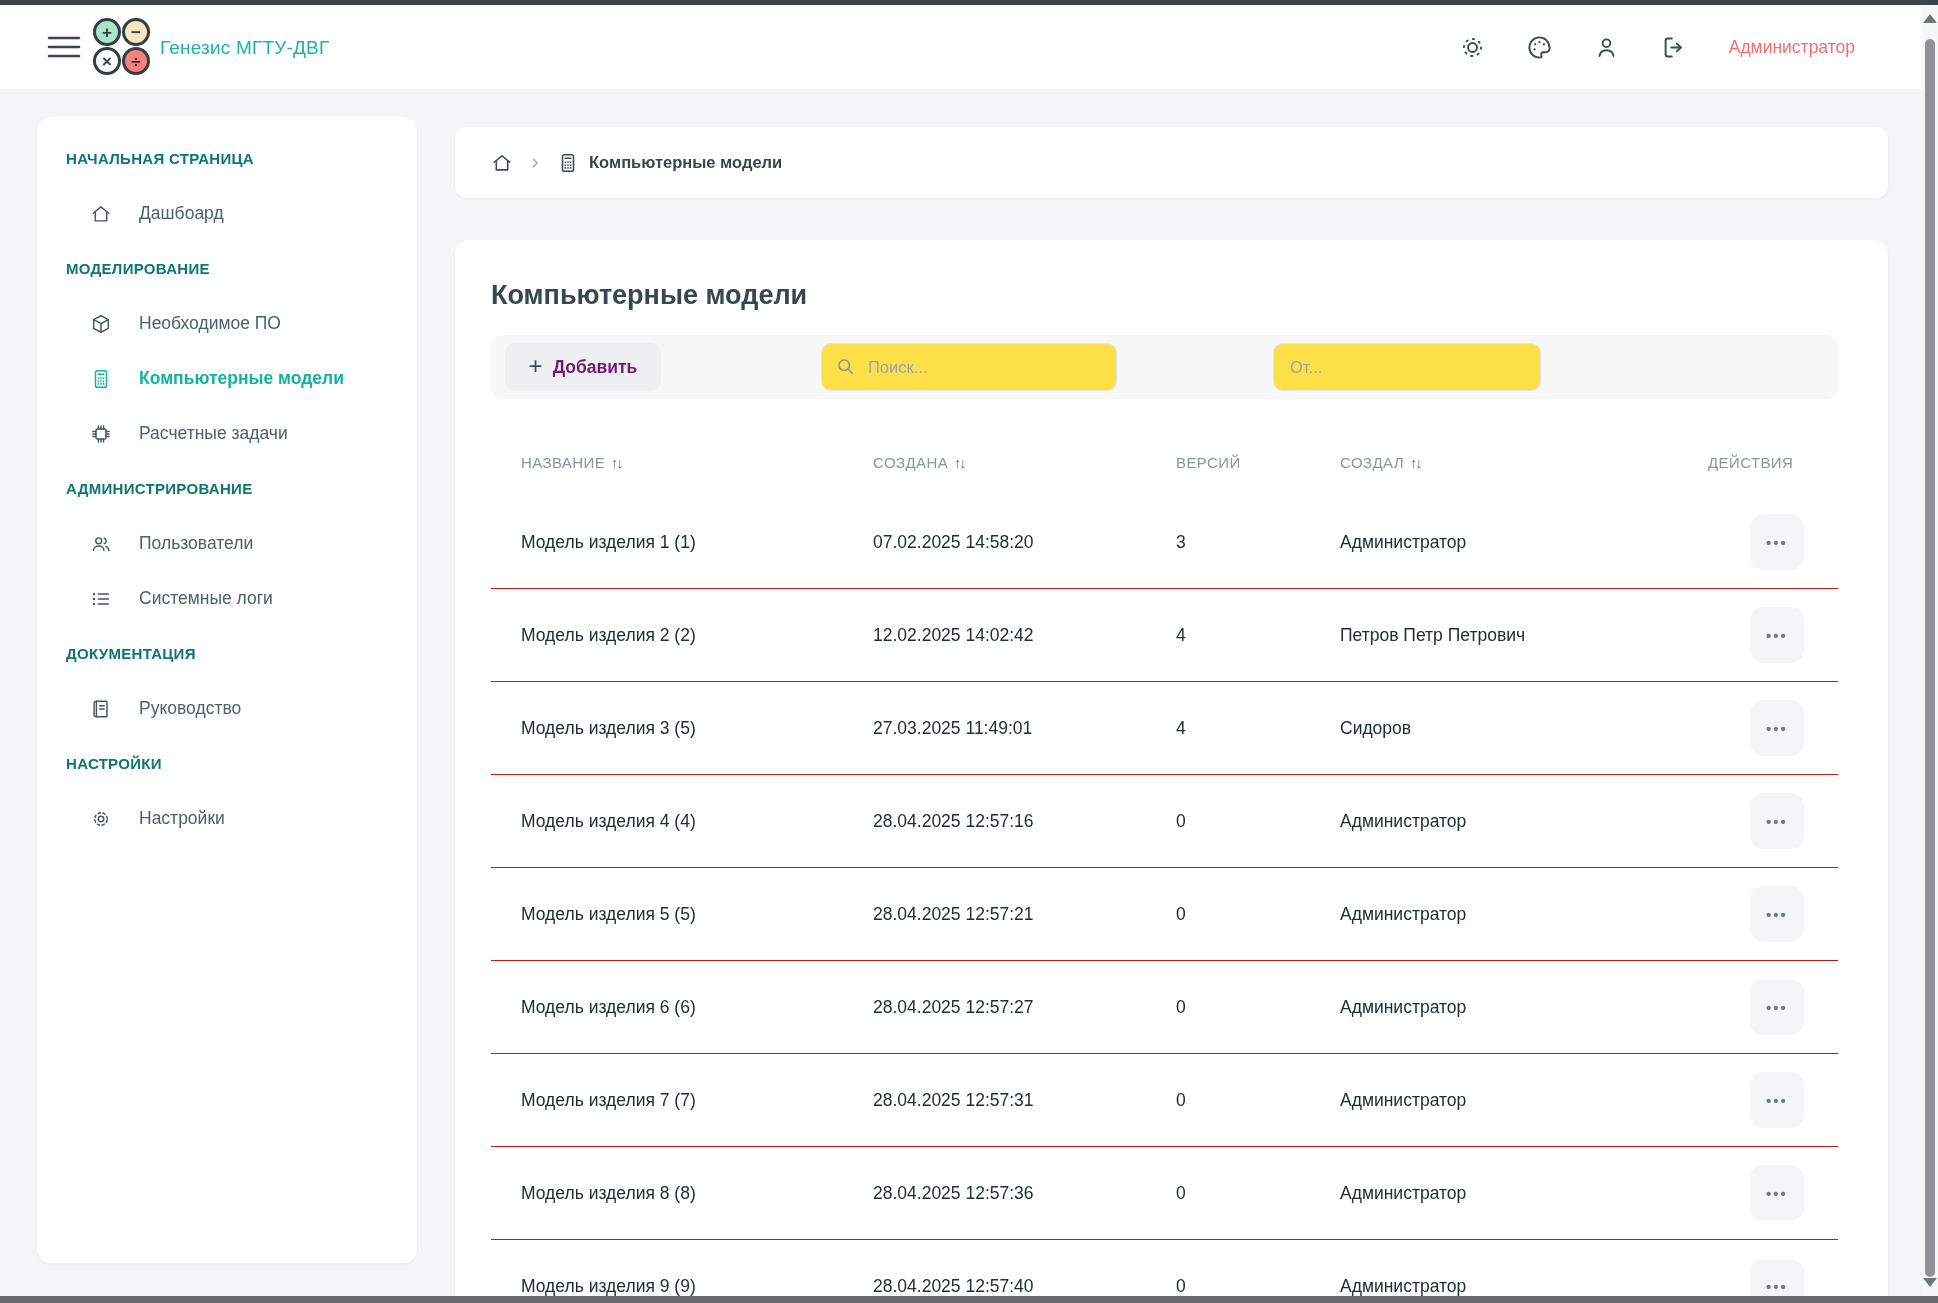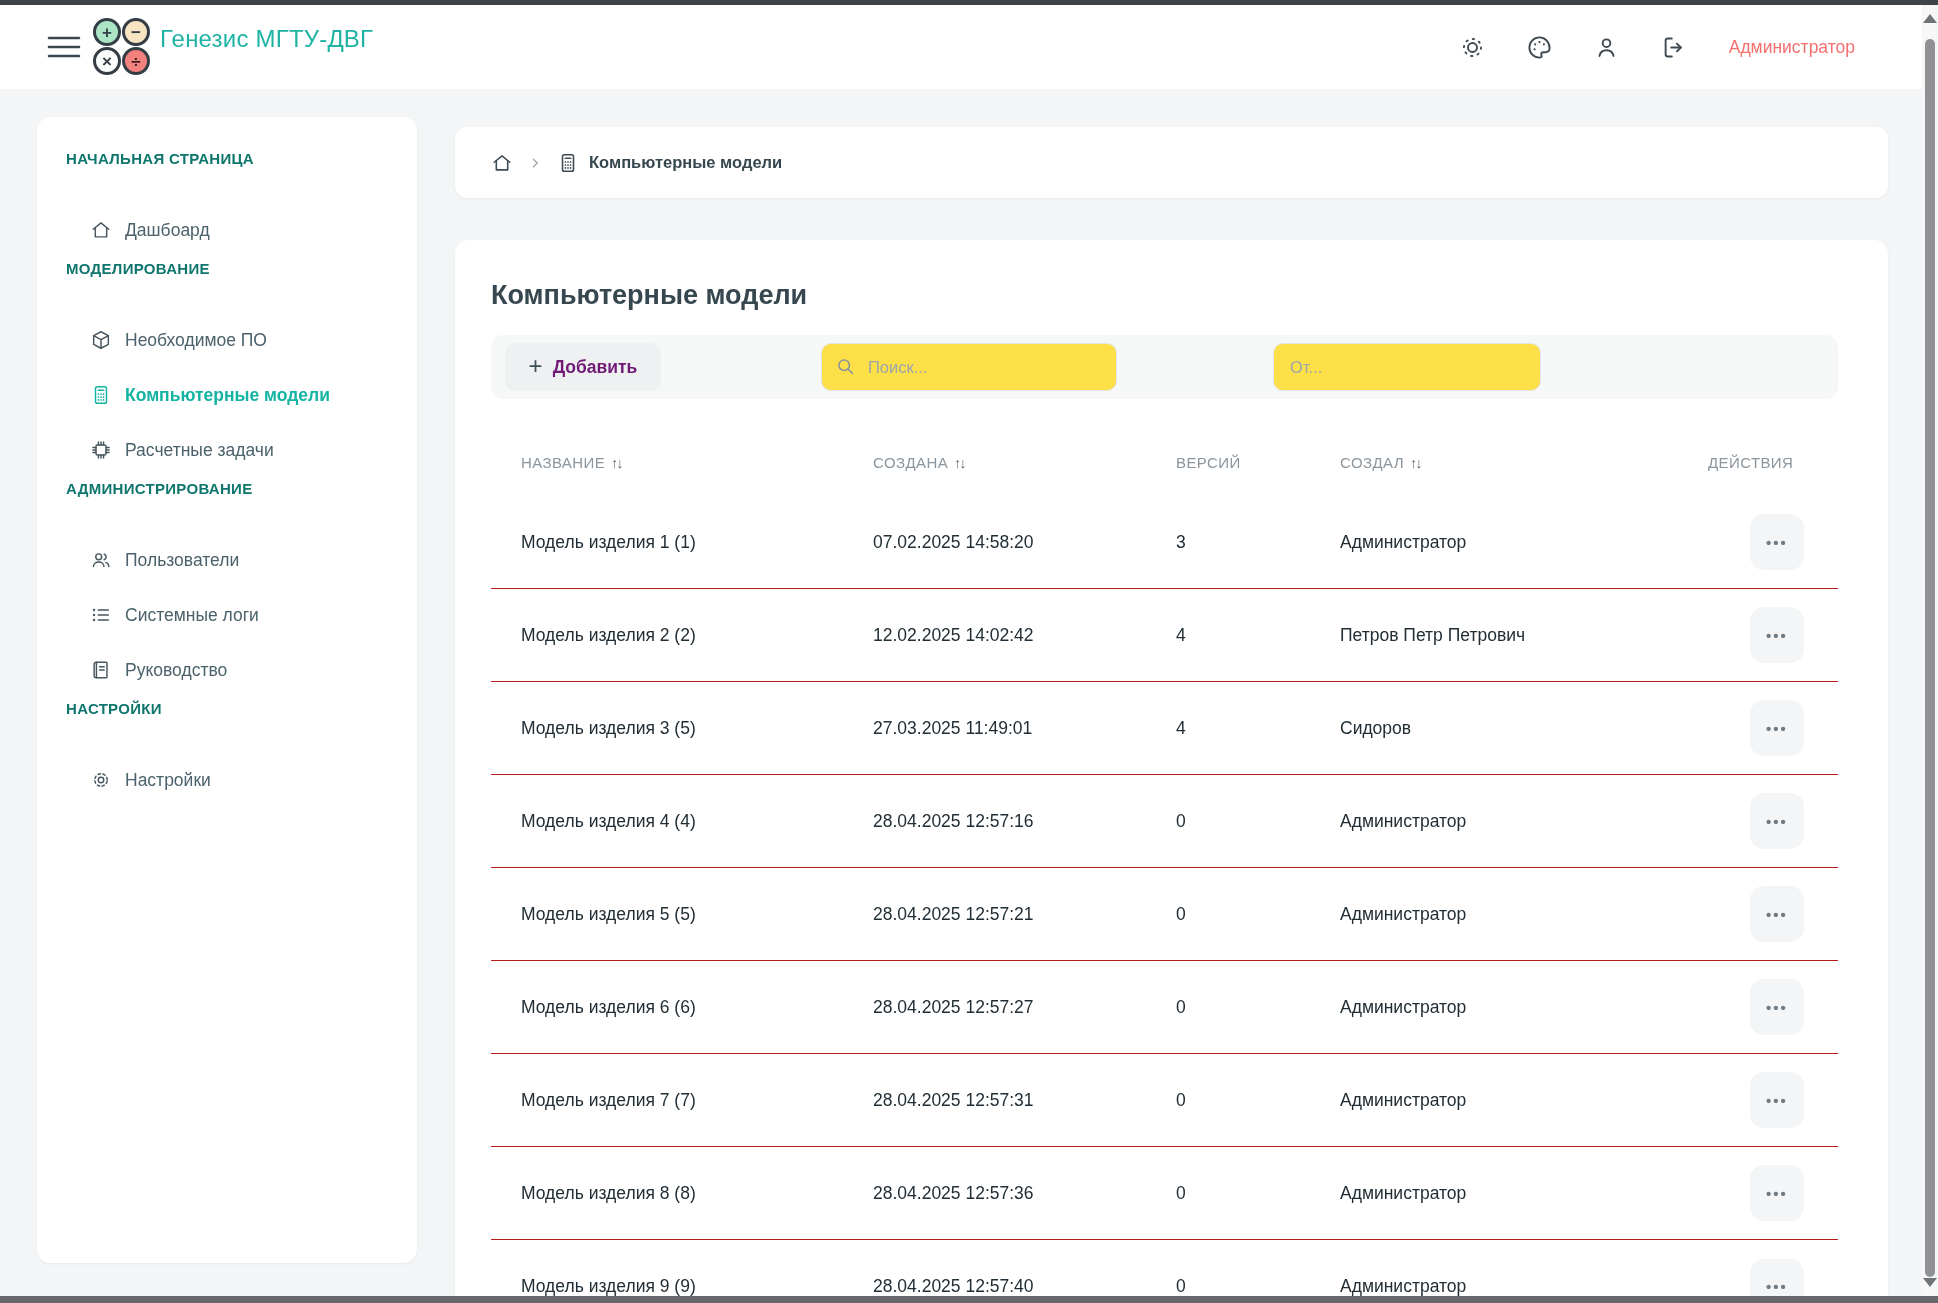--- a/index.html
+++ b/index.html
@@ -25,34 +25,34 @@
   .menu-btn { position:absolute; left:47px; top:28px; width:34px; height:28px; cursor:pointer; color:#3b474f; }
   .logo { position:absolute; left:93px; top:13px; width:58px; height:58px;
     display:grid; grid-template-columns:28px 28px; grid-template-rows:28px 28px; gap:1px; }
   .logo .cell { width:28px; height:28px; border-radius:50%; border:3px solid #343d45;
     display:flex; align-items:center; justify-content:center;
     font-weight:bold; font-size:17px; color:#343d45; line-height:1; }
   .logo .c-plus  { background:#abe5c6; }
   .logo .c-minus { background:#f7e4c1; }
   .logo .c-mult  { background:#fbfcfc; }
   .logo .c-div   { background:#f3817d; color:#3a2022; }
-  .app-title { position:absolute; left:160px; top:20px; font-size:24px; font-weight:500; color:#1fb3a3; letter-spacing:.2px; }
+  .app-title { position:absolute; left:160px; top:32px; font-size:19px; font-weight:500; color:#1fb3a3; letter-spacing:.2px; }
   .header-right { position:absolute; right:67px; top:0; height:84px; display:flex; align-items:center; gap:40px; }
   .hicon { width:27px; height:27px; color:#3d4a52; cursor:pointer; display:block; }
   .user-role { font-size:17.5px; color:#f56f6f; margin-left:2px; cursor:pointer; }
 
   
   .sidebar {
     position:absolute; left:37px; top:117px; width:380px; height:1146px;
     background:#fff; border-radius:14px; box-shadow:0 1px 3px rgba(40,50,60,.05);
     padding-top:14px; padding-left:29px; z-index:5;
   }
   .side-row { height:55px; display:flex; align-items:center; }
   .side-section-title { font-size:15px; font-weight:700; color:#0f766e; letter-spacing:.3px; }
-  .side-item { padding-left:24px; gap:13px; cursor:pointer; color:#4b626c;align-items:flex-end; }
+  .side-item { padding-left:24px; gap:27px; cursor:pointer; color:#4b626c; }
   .side-item .sicon { width:22px; height:22px; flex:0 0 22px; color:#47575f; }
   .side-item .slabel { font-size:17.5px; }
   .side-item.active { color:#13b3a2; }
   .side-item.active .sicon { color:#13b3a2; }
   .side-item.active .slabel { font-weight:700; color:#13b3a2; }
 
   
   .crumb-card {
     position:absolute; left:455px; top:127px; width:1433px; height:71px;
     background:#fff; border-radius:12px; box-shadow:0 1px 3px rgba(40,50,60,.05);
@@ -202,20 +202,21 @@
   </svg>
       <span class="slabel">Пользователи</span>
     </div>
     <div class="side-row side-item">
       <svg viewBox="0 0 24 24" fill="none" stroke="currentColor" stroke-width="1.6" stroke-linecap="round" stroke-linejoin="round" class="sicon">
     <path d="M9 6.5h11M9 12h11M9 17.5h11"></path>
     <path d="M4.4 6.5h.01M4.4 12h.01M4.4 17.5h.01" stroke-width="2.6"></path>
   </svg>
       <span class="slabel">Системные логи</span>
     </div>
+    <div class="side-row side-section-title">ДОКУМЕНТАЦИЯ</div>
     <div class="side-row side-item">
       <svg viewBox="0 0 24 24" fill="none" stroke="currentColor" stroke-width="1.6" stroke-linecap="round" stroke-linejoin="round" class="sicon">
     <path d="M7 3.5h10.5a1 1 0 0 1 1 1v15a1 1 0 0 1-1 1H7a2.5 2.5 0 0 1-2.5-2.5V6A2.5 2.5 0 0 1 7 3.5Z"></path>
     <path d="M7 3.5v17"></path>
         <path d="M10.5 8.5h5M10.5 12h5"></path>
   </svg>
       <span class="slabel">Руководство</span>
     </div>
     <div class="side-row side-section-title">НАСТРОЙКИ</div>
     <div class="side-row side-item">

